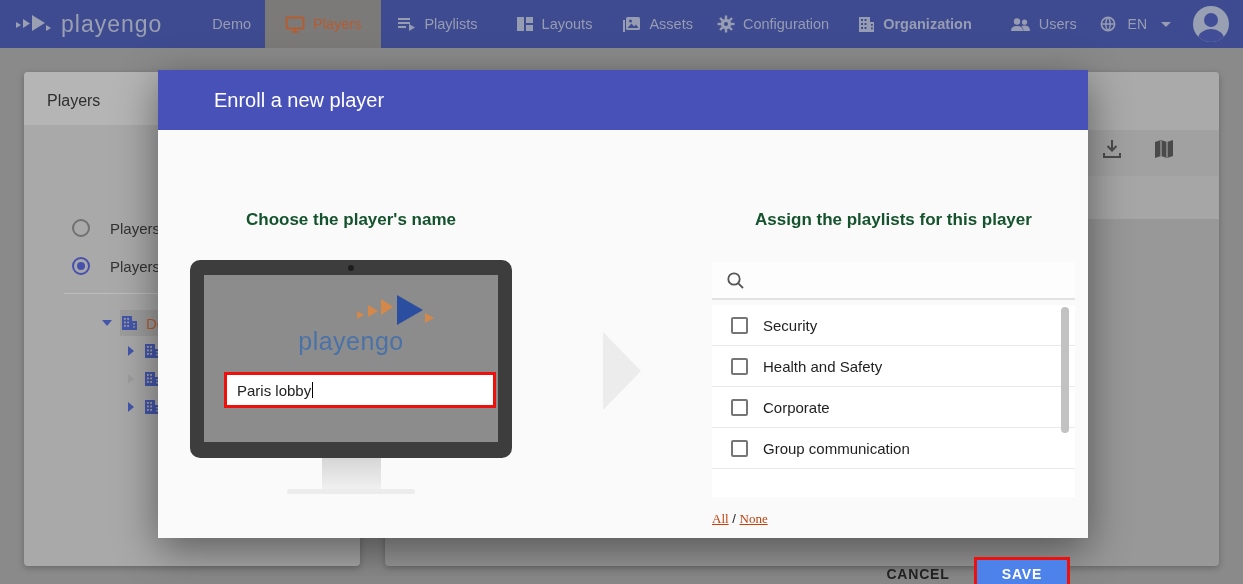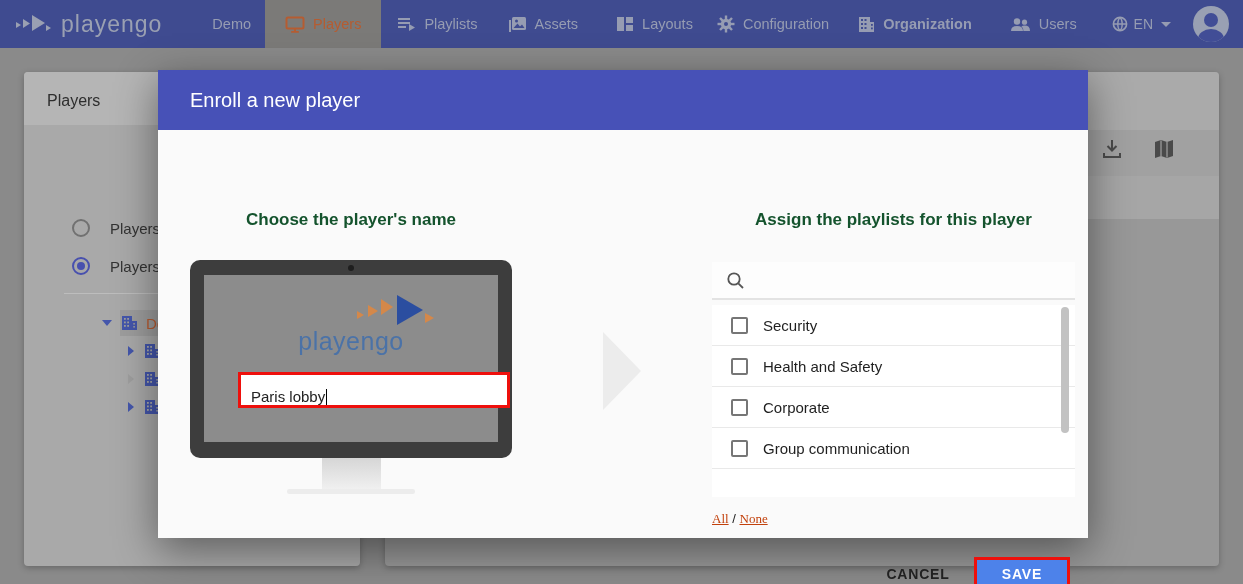--- a/index.html
+++ b/index.html
@@ -11,21 +11,21 @@
          display:flex; align-items:center; color:#969cb2; z-index:1; }
   .nav .logo { display:flex; align-items:center; gap:9px; margin-left:16px; color:#9aa0b2; }
   .nav .logo-text { font-size:23px; letter-spacing:1px; color:#9aa0b2; }
   .nav-item { display:flex; align-items:center; gap:8px; font-size:14.5px; cursor:default; height:48px; }
   .nav-item svg { flex:0 0 auto; }
   .m-demo { margin-left:50px; }
   .nav-tab-active { margin-left:14px; background:#7b7a78; color:#b55c31; padding:0 20px; }
   .m-playlists { margin-left:16px; } .m-assets { margin-left:30px; } .m-layouts { margin-left:38px; }
   .m-config { margin-left:24px; } .m-org { margin-left:28px;font-weight:bold; } .m-users { margin-left:38px; }
   .nav-spacer { flex:1; }
-  .lang { display:flex; align-items:center; gap:6px; font-size:14px; margin-right:22px; }
+  .lang { display:flex; align-items:center; gap:12px; font-size:14px; margin-right:22px; }
   .caret-down { width:0; height:0; border-left:5px solid transparent; border-right:5px solid transparent;
                 border-top:5px solid #969cb2; margin-left:2px; }
   .avatar { width:36px; height:36px; border-radius:50%; background:#99a0b3; margin-right:14px;
             position:relative; overflow:hidden; }
   .avatar .head { position:absolute; left:11px; top:7px; width:14px; height:14px; border-radius:50%; background:#414d96; }
   .avatar .shoulders { position:absolute; left:5px; top:23px; width:26px; height:20px; border-radius:50%; background:#414d96; }
 
   
   .card { position:absolute; border-radius:4px; box-shadow:0 2px 6px rgba(0,0,0,0.25); overflow:hidden; }
   .left-card  { left:24px; top:72px; width:336px; height:494px; background:#a9a9a9; }
@@ -50,38 +50,38 @@
 
   .right-card { left:385px; top:72px; width:834px; height:494px; background:#989898; }
   .rc-band1 { position:absolute; left:0; top:0; width:100%; height:58px; background:#aaaaaa; }
   .rc-band2 { position:absolute; left:0; top:58px; width:100%; height:46px; background:#a1a1a1; }
   .rc-band3 { position:absolute; left:0; top:104px; width:100%; height:43px; background:#a6a6a6; }
   .rc-icons { position:absolute; top:66px; left:716px; display:flex; gap:30px; color:#4a4a4a; }
 
   
   .modal { position:absolute; left:158px; top:70px; width:930px; height:468px; z-index:5;
            box-shadow:0 12px 40px rgba(0,0,0,0.45); background:#fafafa; }
-  .modal-header { height:60px; background:#4751b7; display:flex; align-items:center; }
+  .modal-header { height:60px; background:#4751b7; display:flex; align-items:center;padding-left:24px; }
   .modal-title { color:#ffffff; font-size:20px; margin-left:32px; }
   .modal-body { position:relative; height:408px; background:#fafafa; }
 
   .col-heading { position:absolute; top:80px; font-size:17px; font-weight:bold; color:#14532d; text-align:center; }
   .h-left { left:32px; width:322px; }
   .h-right { left:554px; width:363px; }
 
   
   .monitor { position:absolute; left:32px; top:130px; width:322px; height:198px; background:#3d3d3d;
              border-radius:10px; padding:15px 14px 16px 14px; }
   .cam-dot { position:absolute; top:5px; left:50%; margin-left:-3px; width:6px; height:6px; border-radius:50%; background:#1e1e1e; }
   .screen { width:100%; height:100%; background:#8c8c8c; position:relative; }
   .screen-logo { position:absolute; left:0; right:0; top:20px; text-align:center; }
   .screen-logo .tri-svg { display:block; margin:0 auto 0 52%; margin-bottom:-2px; }
   .screen-logo .logo-word { font-size:25px; color:#4470ab; letter-spacing:0.5px; opacity:0.9; }
-  .name-input { position:absolute; left:34px; top:97px; width:272px; height:36px; background:#ffffff;
-                border:3px solid #ee100c; display:flex; align-items:flex-end; }
+  .name-input { position:absolute; left:20px; top:97px; width:272px; height:36px; background:#ffffff;
+                border:3px solid #ee100c; display:flex; align-items:center; }
   .name-input .val { font-size:15px; color:#222; margin-left:10px; }
   .text-cursor { display:inline-block; width:1px; height:16px; background:#000; margin-left:1px; vertical-align:middle; }
   .stand-neck { position:absolute; left:164px; top:328px; width:59px; height:31px;
                 background:linear-gradient(#d6d6d6, #f0f0f0); }
   .stand-base { position:absolute; left:129px; top:359px; width:128px; height:5px; background:#ececec; border-radius:2px; }
 
   .big-arrow { position:absolute; left:445px; top:202px; width:0; height:0;
                border-top:39px solid transparent; border-bottom:39px solid transparent;
                border-left:38px solid #ececec; }
 
@@ -138,39 +138,39 @@
       <g fill="currentColor">
         <rect x="1" y="2" width="12" height="2"></rect>
         <rect x="1" y="6" width="12" height="2"></rect>
         <rect x="1" y="10" width="8" height="2"></rect>
         <polygon points="12,8 18,11.5 12,15"></polygon>
       </g>
     </svg>
     <span>Playlists</span>
   </div>
 
+  <div class="nav-item m-layouts">
+    <svg width="18" height="16" viewBox="0 0 18 16">
+      <g fill="currentColor">
+        <rect x="1" y="1" width="7" height="14"></rect>
+        <rect x="10" y="1" width="7" height="6"></rect>
+        <rect x="10" y="9" width="7" height="6"></rect>
+      </g>
+    </svg>
+    <span>Layouts</span>
+  </div>
+
   <div class="nav-item m-assets">
     <svg width="19" height="17" viewBox="0 0 19 17">
       <rect x="1" y="4" width="2" height="12" fill="currentColor"></rect>
       <rect x="4" y="1" width="14" height="13" rx="1.5" fill="currentColor"></rect>
       <circle cx="8.5" cy="5" r="1.5" fill="#3f4b90"></circle>
       <polygon points="5.5,12 9.5,7.5 12,10.5 14,8.5 16.5,12" fill="#3f4b90"></polygon>
     </svg>
     <span>Assets</span>
-  </div>
-
-  <div class="nav-item m-layouts">
-    <svg width="18" height="16" viewBox="0 0 18 16">
-      <g fill="currentColor">
-        <rect x="1" y="1" width="7" height="14"></rect>
-        <rect x="10" y="1" width="7" height="6"></rect>
-        <rect x="10" y="9" width="7" height="6"></rect>
-      </g>
-    </svg>
-    <span>Layouts</span>
   </div>
 
   <div class="nav-item m-config">
     <svg width="18" height="18" viewBox="0 0 18 18">
       <g fill="currentColor">
         <rect x="7.8" y="0.5" width="2.4" height="4" transform="rotate(0 9 9)"></rect>
         <rect x="7.8" y="0.5" width="2.4" height="4" transform="rotate(45 9 9)"></rect>
         <rect x="7.8" y="0.5" width="2.4" height="4" transform="rotate(90 9 9)"></rect>
         <rect x="7.8" y="0.5" width="2.4" height="4" transform="rotate(135 9 9)"></rect>
         <rect x="7.8" y="0.5" width="2.4" height="4" transform="rotate(180 9 9)"></rect>

